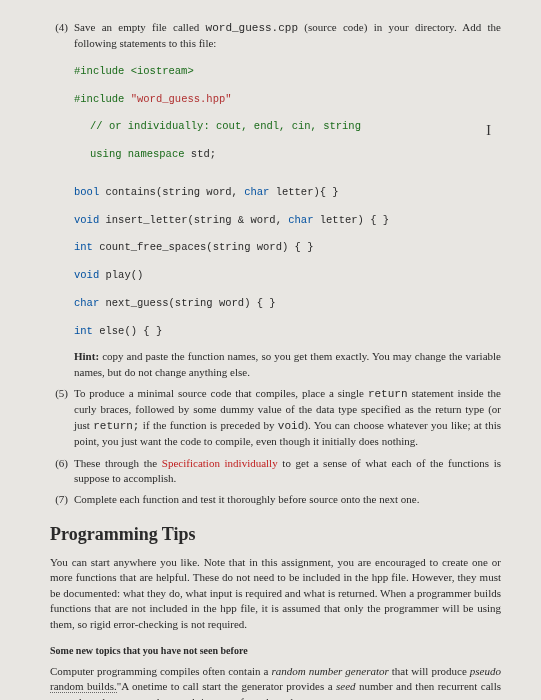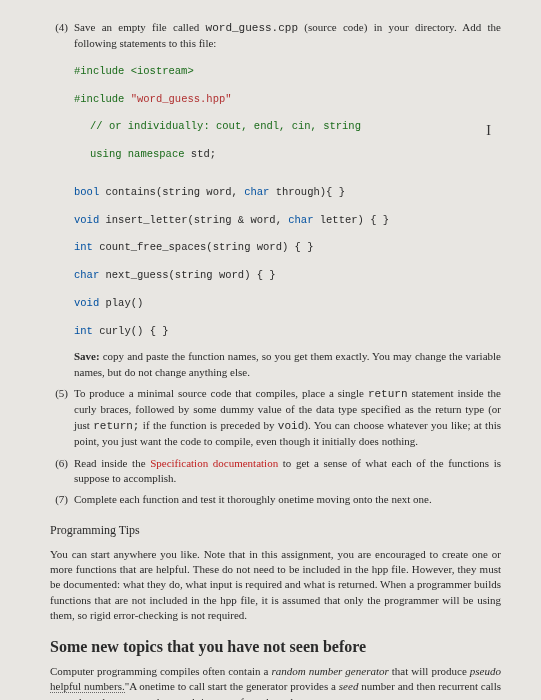--- a/index.html
+++ b/index.html
@@ -43,26 +43,26 @@
       position: absolute;
       right: 10px;
       top: 56px;
       font-family: serif;
       font-size: 14px;
       color: #333;
     }
     .indent1 { padding-left: 16px; }
     .link { color: #c02020; }
     h2 {
-      font-size: 12px;
-      font-weight: normal;
+      font-size: 18px;
+      font-weight: bold;
       margin: 14px 0 8px 0;
     }
     h3 {
-      font-size: 16px;
+      font-size: 10px;
       font-weight: bold;
       margin: 12px 0 6px 0;
     }
     .para {
       text-align: justify;
       margin-bottom: 8px;
     }
     em { font-style: italic; }
     .underline-dotted {
       border-bottom: 1px dotted #666;
@@ -78,53 +78,53 @@
   </div>
 </div>
 
 <div class="code-block">
   <span class="cursor">I</span>
   <div class="code-line"><span class="pp">#include &lt;iostream&gt;</span></div>
   <div class="code-line"><span class="pp">#include </span><span class="str">"word_guess.hpp"</span></div>
   <div class="code-line indent1"><span class="cmt">// or individually: cout, endl, cin, string</span></div>
   <div class="code-line indent1"><span class="kw">using namespace </span><span>std;</span></div>
   <div style="height:10px"></div>
-  <div class="code-line"><span class="type">bool </span><span>contains(string word, </span><span class="type">char </span><span>through){ }</span></div>
+  <div class="code-line"><span class="type">bool </span><span>contains(string word, </span><span class="type">char </span><span>letter){ }</span></div>
   <div class="code-line"><span class="type">void </span><span>insert_letter(string &amp; word, </span><span class="type">char </span><span>letter) { }</span></div>
   <div class="code-line"><span class="type">int </span><span>count_free_spaces(string word) { }</span></div>
+  <div class="code-line"><span class="type">void </span><span>play()</span></div>
   <div class="code-line"><span class="type">char </span><span>next_guess(string word) { }</span></div>
-  <div class="code-line"><span class="type">void </span><span>play()</span></div>
-  <div class="code-line"><span class="type">int </span><span>curly() { }</span></div>
+  <div class="code-line"><span class="type">int </span><span>else() { }</span></div>
 </div>
 
 <div class="item">
   <div class="item-num"></div>
   <div class="item-body">
-    <strong>Save:</strong><span> copy and paste the function names, so you get them exactly. You may change the variable names, but do not change anything else.</span>
+    <strong>Hint:</strong><span> copy and paste the function names, so you get them exactly. You may change the variable names, but do not change anything else.</span>
   </div>
 </div>
 
 <div class="item">
   <div class="item-num">(5)</div>
   <div class="item-body">
     <span>To produce a minimal source code that compiles, place a single </span><span style="font-family:'Courier New',monospace">return</span><span> statement inside the curly braces, followed by some dummy value of the data type specified as the return type (or just </span><span style="font-family:'Courier New',monospace">return;</span><span> if the function is preceded by </span><span style="font-family:'Courier New',monospace">void</span><span>). You can choose whatever you like; at this point, you just want the code to compile, even though it initially does nothing.</span>
   </div>
 </div>
 
 <div class="item">
   <div class="item-num">(6)</div>
   <div class="item-body">
-    <span>Read inside the </span><span class="link">Specification documentation</span><span> to get a sense of what each of the functions is suppose to accomplish.</span>
+    <span>These through the </span><span class="link">Specification individually</span><span> to get a sense of what each of the functions is suppose to accomplish.</span>
   </div>
 </div>
 
 <div class="item">
   <div class="item-num">(7)</div>
-  <div class="item-body">Complete each function and test it thoroughly onetime moving onto the next one.</div>
+  <div class="item-body">Complete each function and test it thoroughly before source onto the next one.</div>
 </div>
 
 <h2>Programming Tips</h2>
 <p class="para">You can start anywhere you like. Note that in this assignment, you are encouraged to create one or more functions that are helpful. These do not need to be included in the hpp file. However, they must be documented: what they do, what input is required and what is returned. When a programmer builds functions that are not included in the hpp file, it is assumed that only the programmer will be using them, so rigid error-checking is not required.</p>
 
 <h3>Some new topics that you have not seen before</h3>
 <p class="para">
-  <span>Computer programming compiles often contain a </span><em>random number generator</em><span> that will produce </span><em>pseudo</em><span> </span><span class="underline-dotted">helpful numbers.</span><span>"A onetime to call start the generator provides a </span><em>seed</em><span> number and then recurrent calls to produce the next number result in a set of numbers that</span>
+  <span>Computer programming compiles often contain a </span><em>random number generator</em><span> that will produce </span><em>pseudo</em><span> </span><span class="underline-dotted">random builds.</span><span>"A onetime to call start the generator provides a </span><em>seed</em><span> number and then recurrent calls to produce the next number result in a set of numbers that</span>
 </p>
 
 </body></html>

